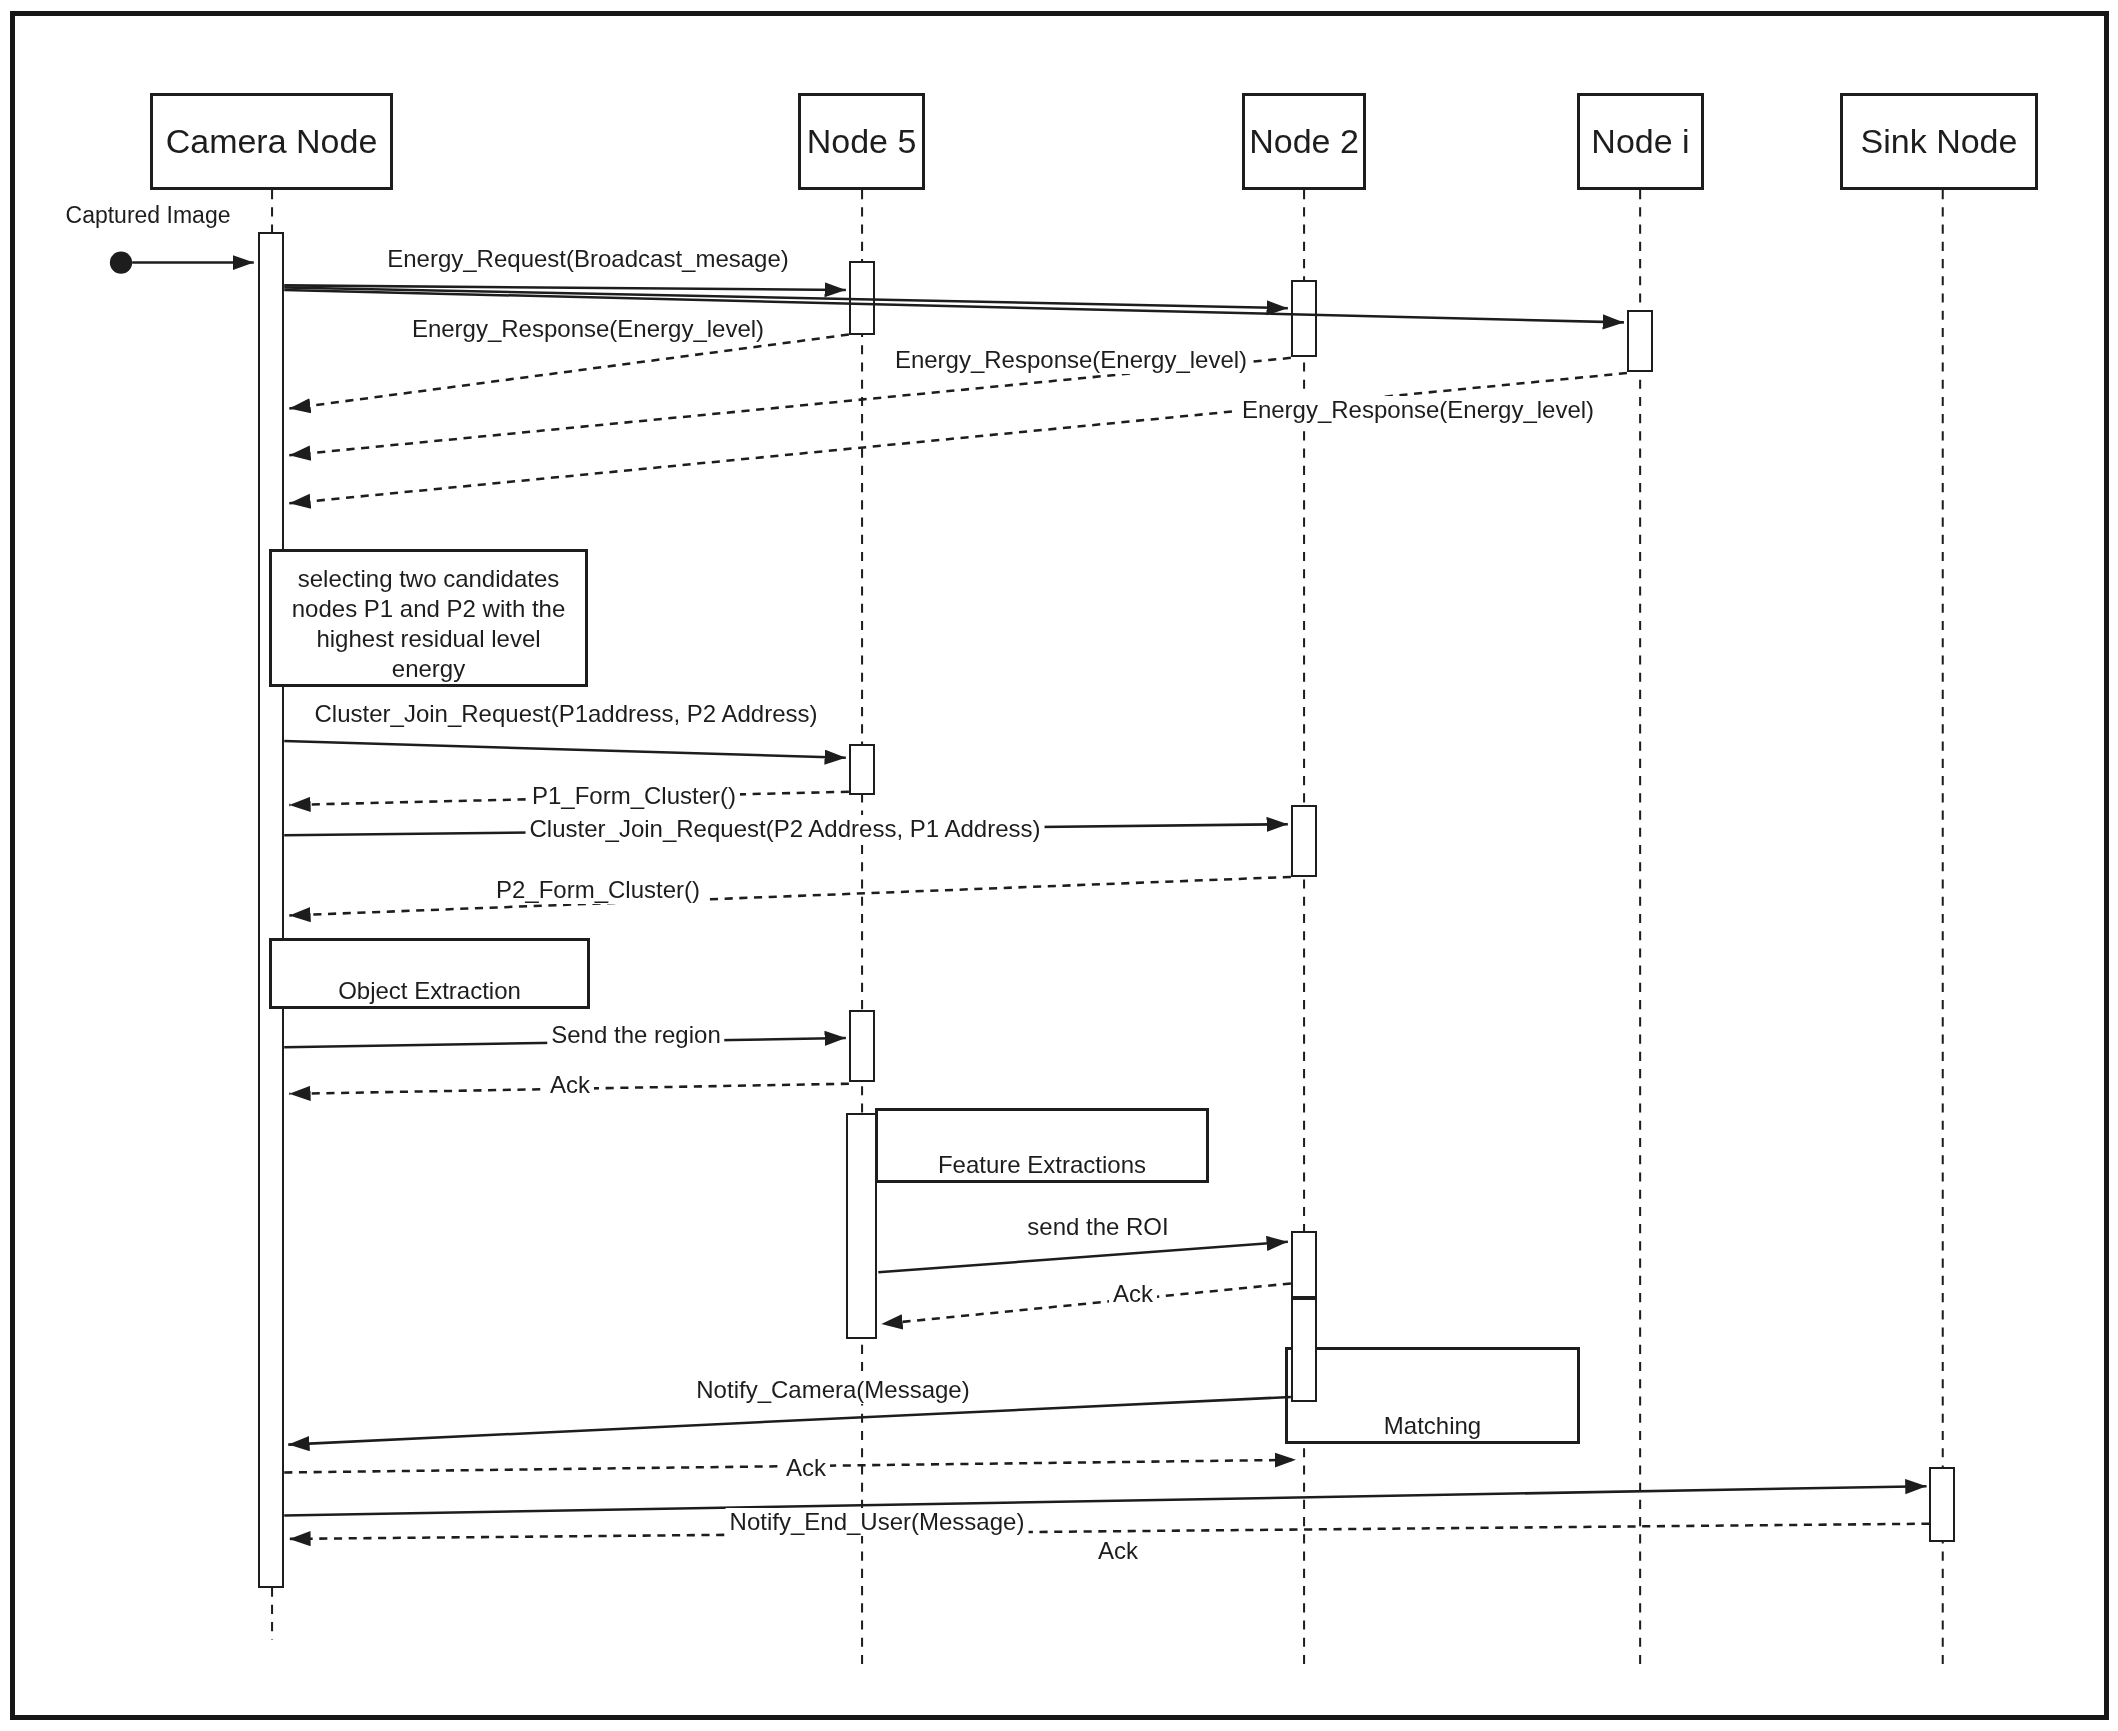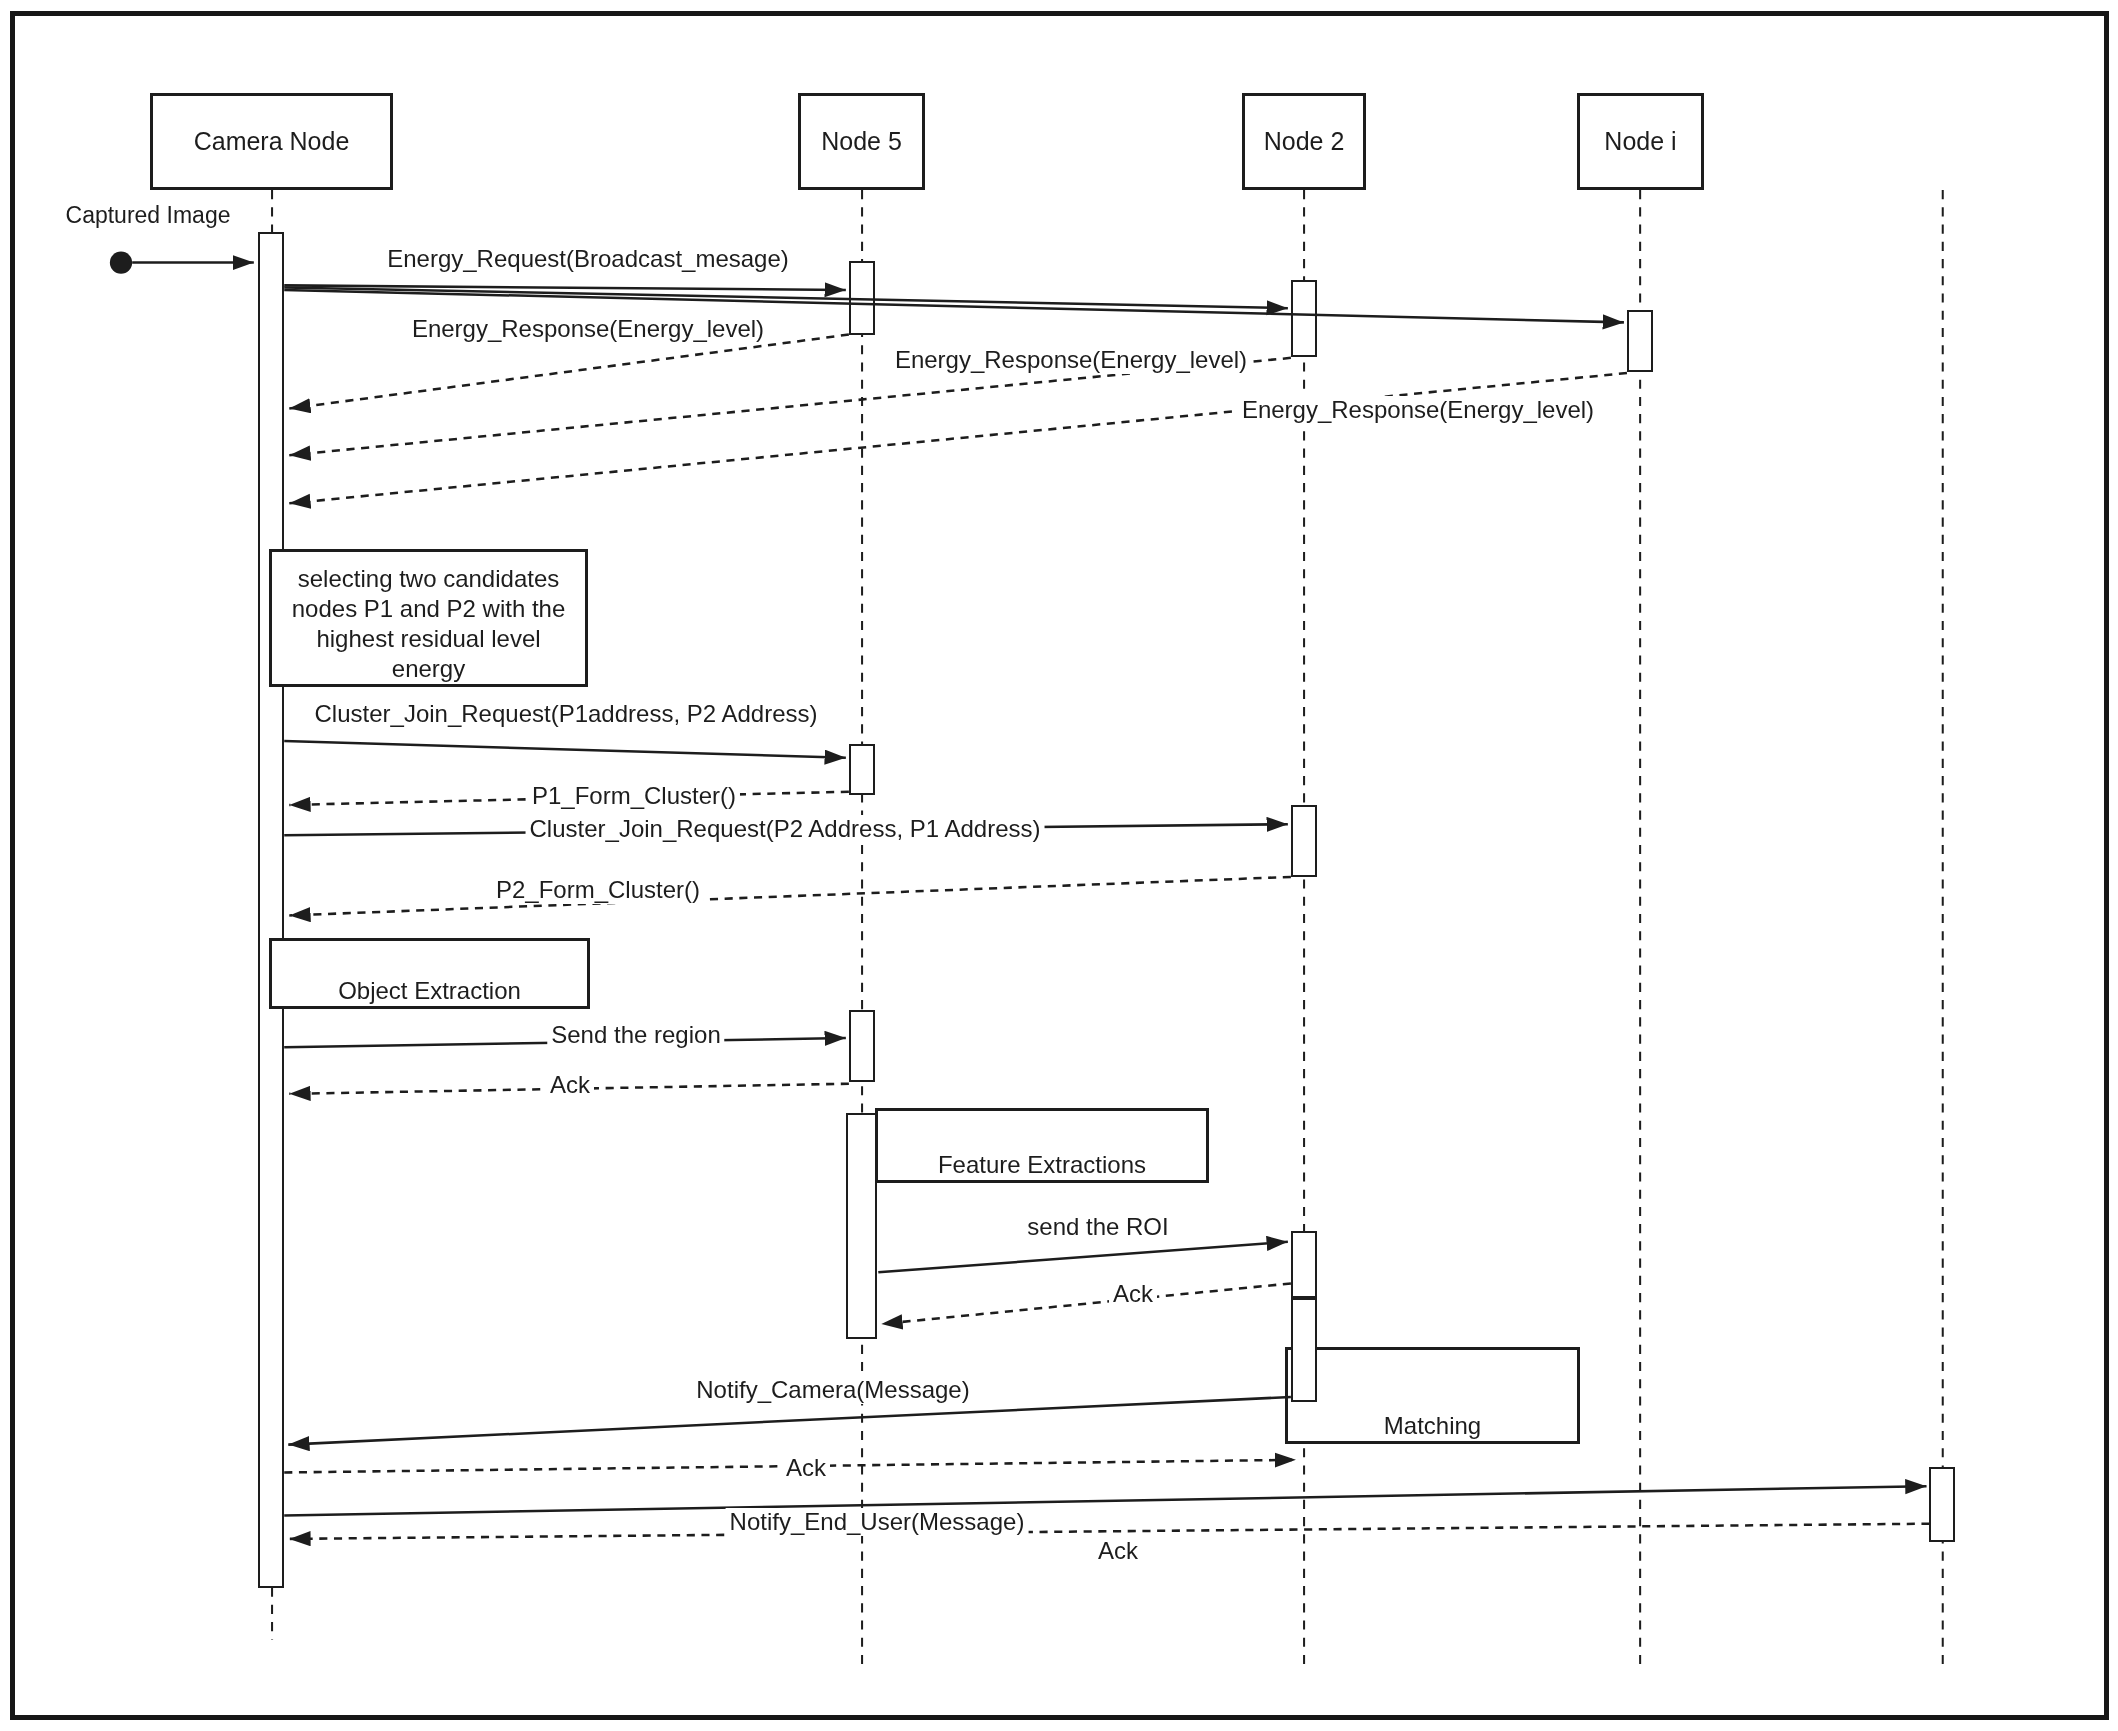--- a/index.html
+++ b/index.html
@@ -6,21 +6,21 @@
   #stage{
     position:relative;width:2119px;height:1731px;background:#ffffff;
     font-family:"Liberation Sans", sans-serif;color:#1d1d1d;overflow:hidden;
   }
   .frame{position:absolute;left:10px;top:11px;right:10px;bottom:11px;
     border:5.6px solid #161616;}
   svg.layer{position:absolute;left:0;top:0;}
   .actor-box{
     position:absolute;top:93px;height:97px;border:3px solid #1d1d1d;background:#fff;
     display:flex;align-items:center;justify-content:center;
-    font-size:25px;box-sizing:border-box;z-index:3;
+    font-size:34px;box-sizing:border-box;z-index:3;
   }
   .act{
     position:absolute;width:26px;border:2.5px solid #1d1d1d;background:#fff;
     box-sizing:border-box;z-index:2;
   }
   .act.wide{width:31px;}
   .note{
     position:absolute;border:3px solid #1d1d1d;background:#fff;
     display:flex;align-items:flex-end;justify-content:center;text-align:center;
     font-size:24px;line-height:30px;box-sizing:border-box;z-index:3;
@@ -70,20 +70,23 @@
     <span>Camera Node</span>
   </div>
   <div class="actor-box" style="left:798px;width:127px;">
     <span>Node 5</span>
   </div>
   <div class="actor-box" style="left:1242px;width:124px;">
     <span>Node 2</span>
   </div>
   <div class="actor-box" style="left:1577px;width:127px;">
     <span>Node i</span>
+  </div>
+  <div class="actor-box" style="left:1840px;width:198px;">
+    <span>Sink Node</span>
   </div>
 
   <div class="note" style="left:269px;top:549px;width:319px;height:138px;padding:0 15px;">
     <span style="display:inline-block;max-width:286px;">selecting two candidates nodes P1 and P2 with the highest residual level energy</span>
   </div>
   <div class="note" style="left:269px;top:938px;width:321px;height:71px;">
     <span>Object Extraction</span>
   </div>
   <div class="note" style="left:875px;top:1108px;width:334px;height:75px;">
     <span>Feature Extractions</span>

